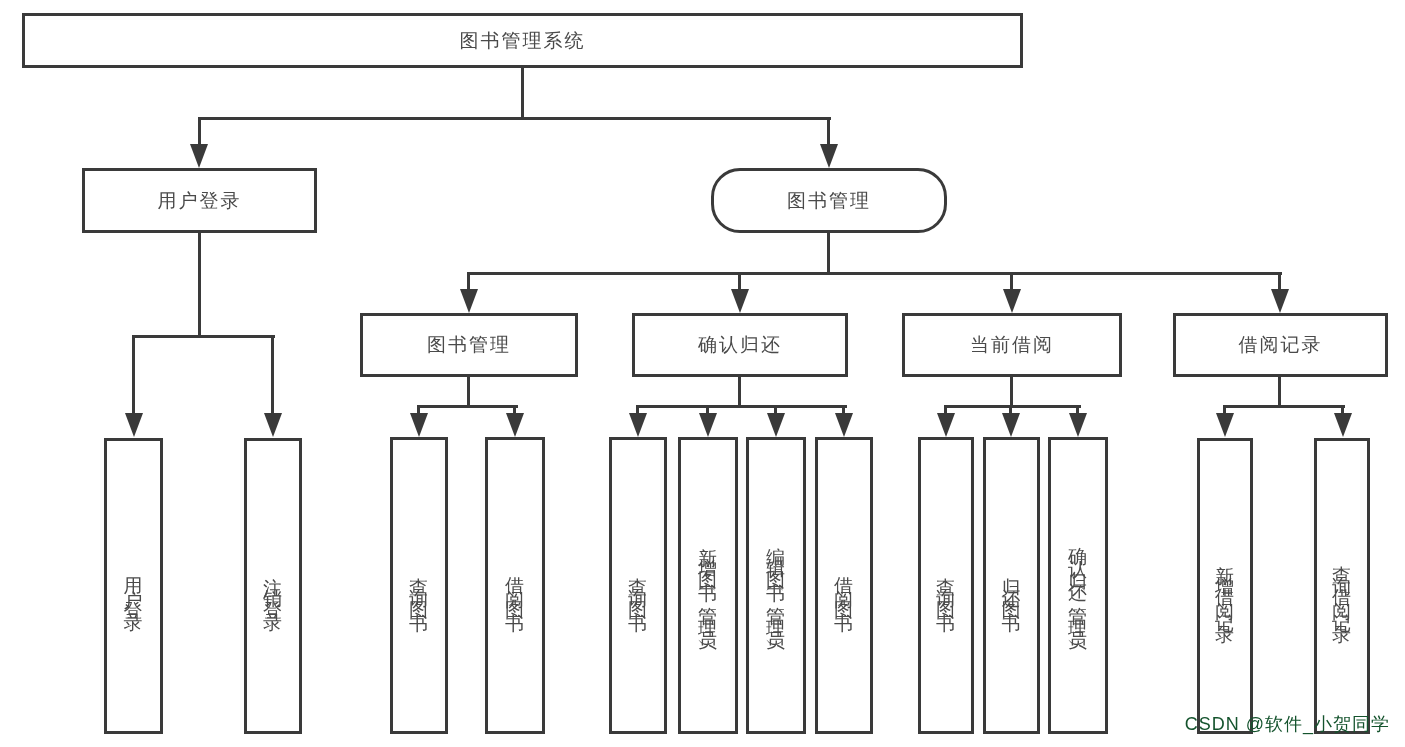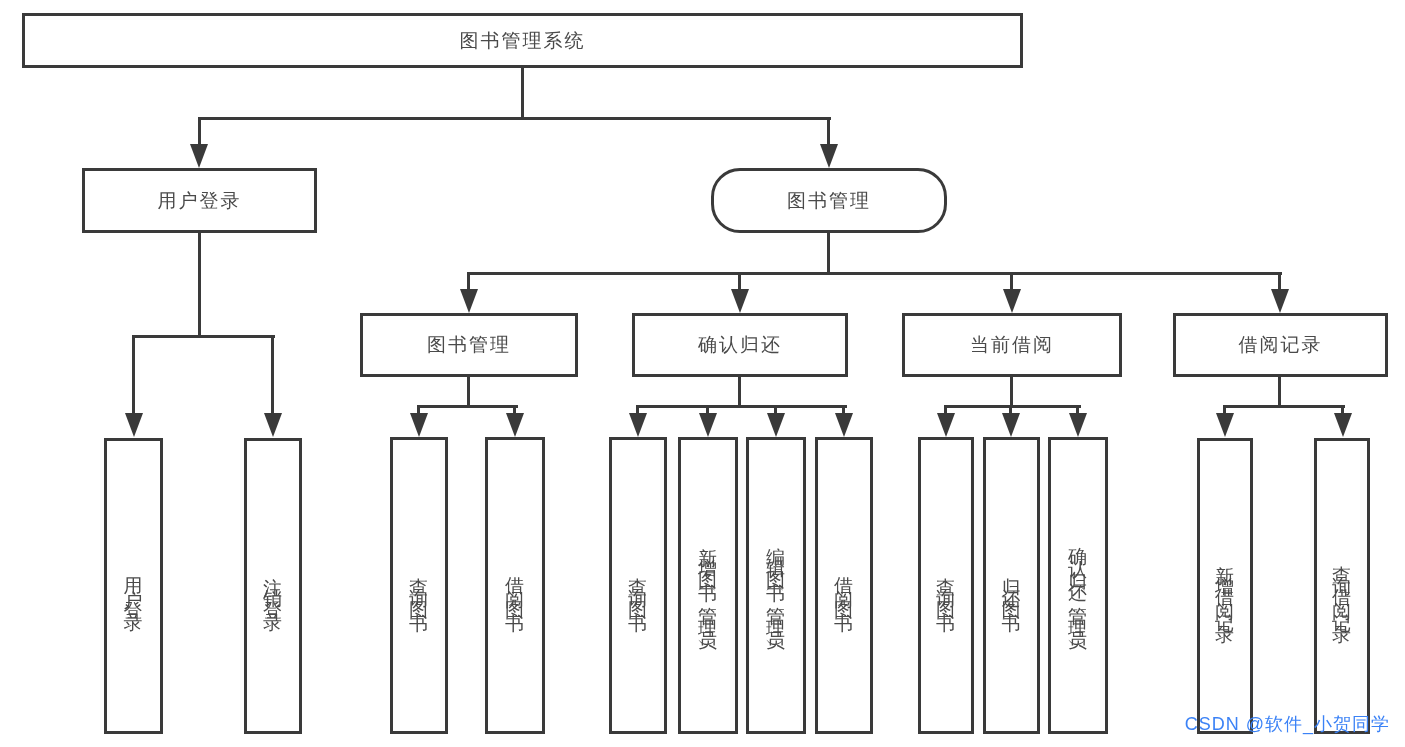--- a/index.html
+++ b/index.html
@@ -16,21 +16,21 @@
     writing-mode:vertical-lr;text-orientation:mixed;
     font-size:19px;letter-spacing:12px;line-height:1;white-space:nowrap;
   }
   .ln{position:absolute;background:#3a3a3a;}
   .arrow{
     position:absolute;width:0;height:0;
     border-left:9px solid transparent;border-right:9px solid transparent;
     border-top:24px solid #3a3a3a;
   }
   .watermark{
-    position:absolute;top:712px;right:15px;color:#3b82f6;
+    position:absolute;top:712px;right:15px;color:#14532d;
     font-size:18px;letter-spacing:1px;white-space:nowrap;z-index:5;
   }
 </style>
 </head>
 <body>
 
 <div class="canvas">
 
   <div class="box hbox" style="left:22px;top:13px;width:1001px;height:55px;">图书管理系统</div>
 

